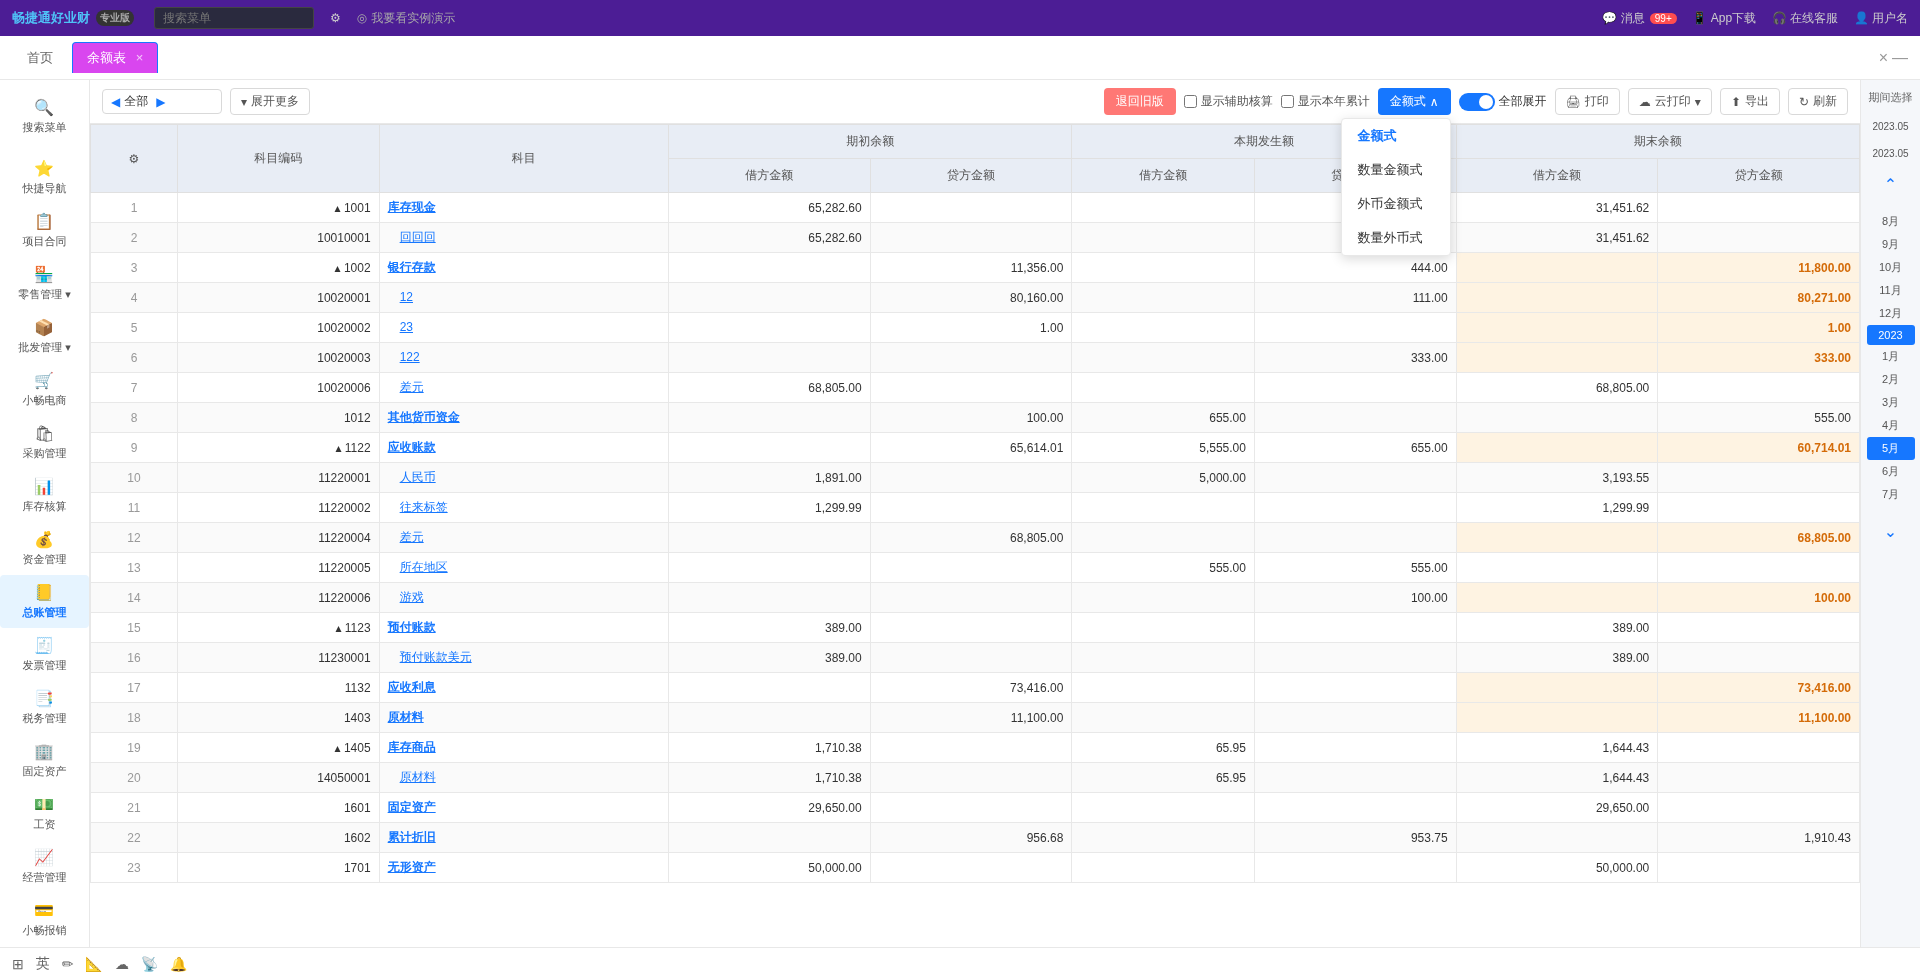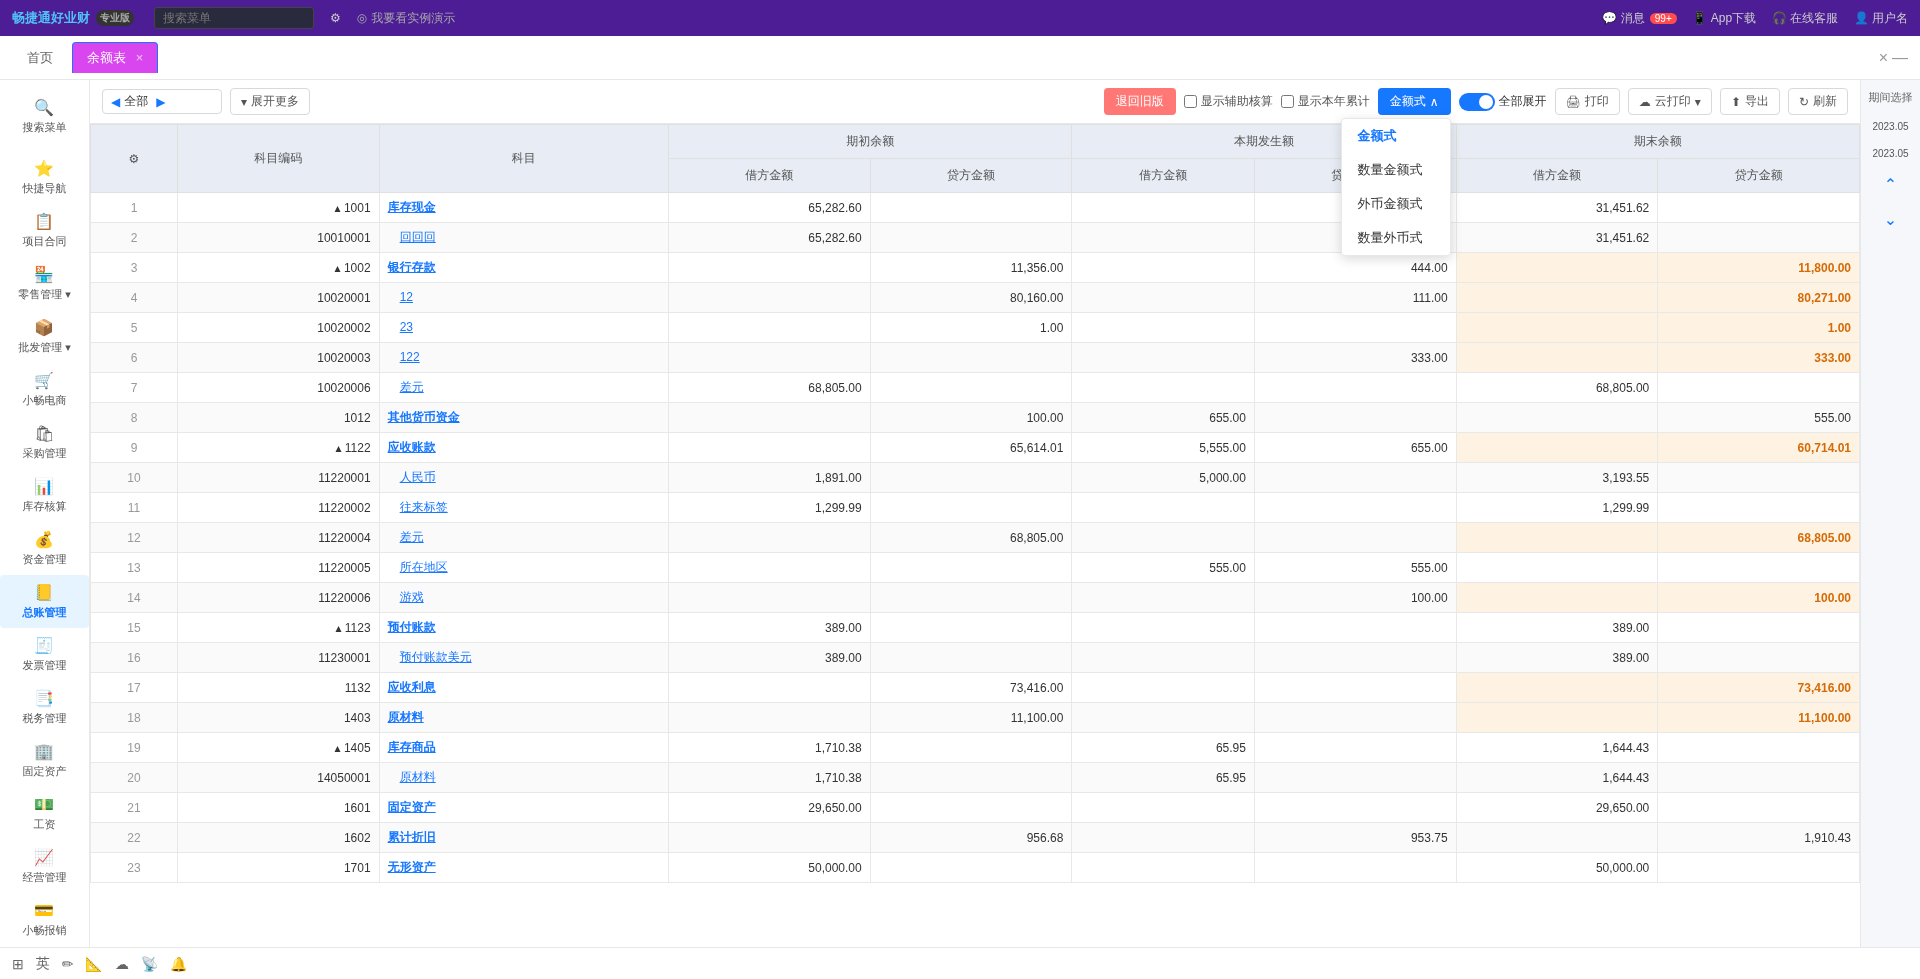--- a/index.html
+++ b/index.html
@@ -546,20 +546,35 @@
           </tbody>
       </table>
     </div>
   </div>
 
   <div class="right-panel">
     <div class="right-panel-title">期间选择</div>
     <div class="year-label">2023.05</div>
     <div class="year-label">2023.05</div>
     <span class="panel-arrow">⌃</span>
+    <div id="month-items-container">
+        <div class="month-item">8月</div>
+        <div class="month-item">9月</div>
+        <div class="month-item">10月</div>
+        <div class="month-item">11月</div>
+        <div class="month-item">12月</div>
+        <div class="month-item year-active">2023</div>
+        <div class="month-item">1月</div>
+        <div class="month-item">2月</div>
+        <div class="month-item">3月</div>
+        <div class="month-item">4月</div>
+        <div class="month-item active">5月</div>
+        <div class="month-item">6月</div>
+        <div class="month-item">7月</div>
+      </div>
     <span class="panel-arrow">⌄</span>
   </div>
 </div>
 
 <div class="bottom-bar">
   <span class="bottom-bar-icon">⊞</span>
   <span class="bottom-bar-icon">英</span>
   <span class="bottom-bar-icon">✏</span>
   <span class="bottom-bar-icon">📐</span>
   <span class="bottom-bar-icon">☁</span>

